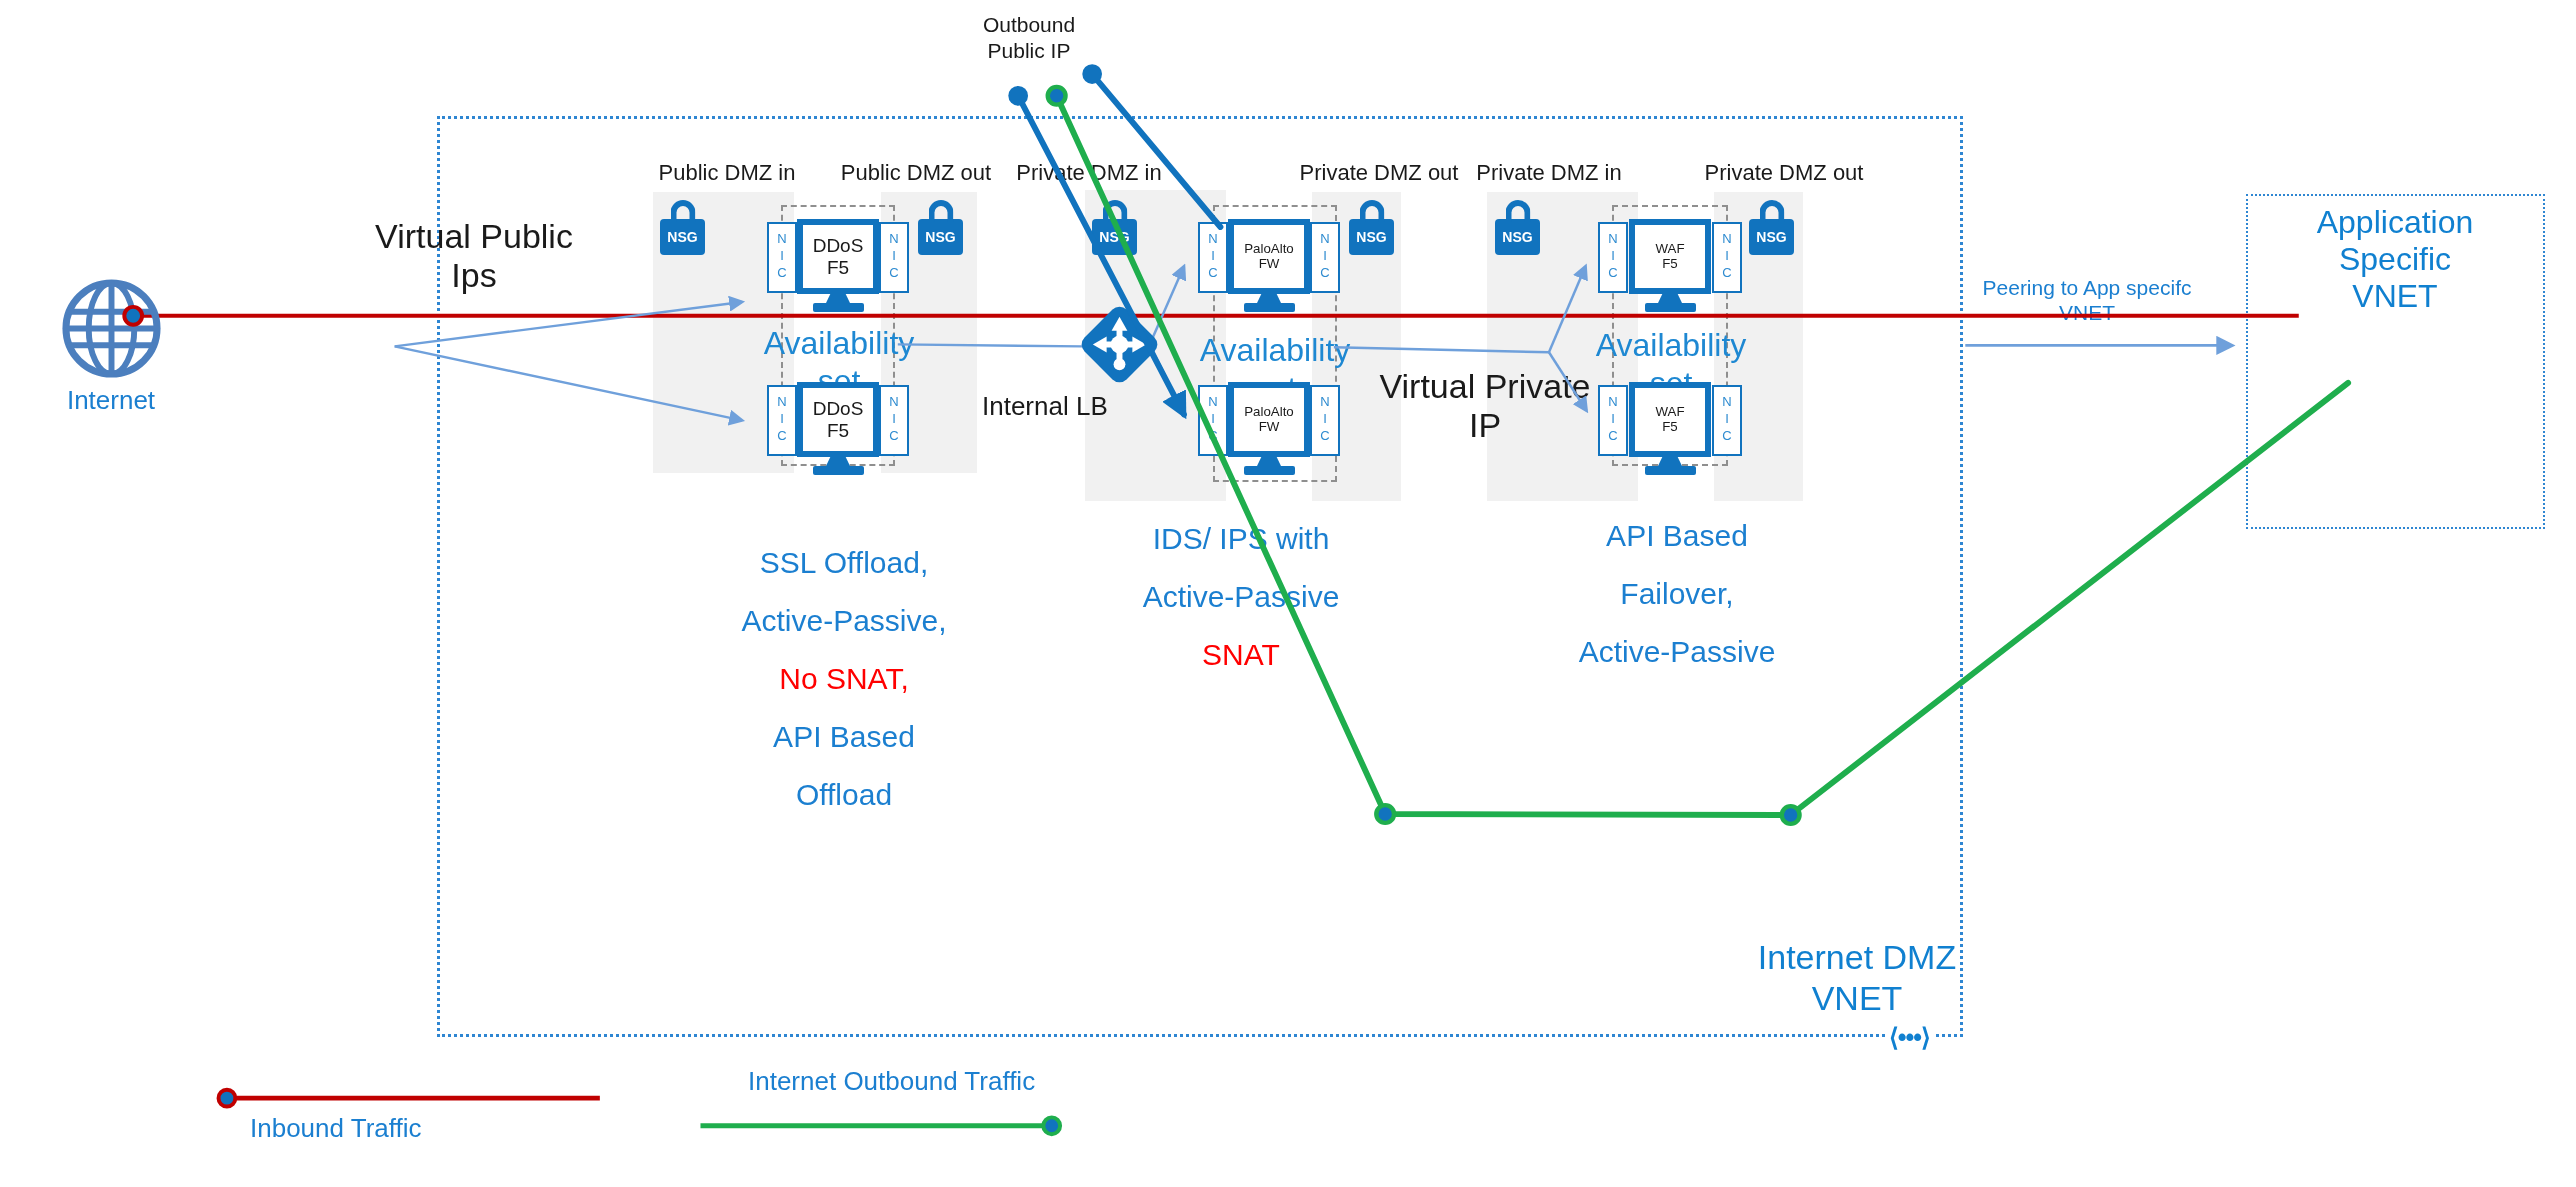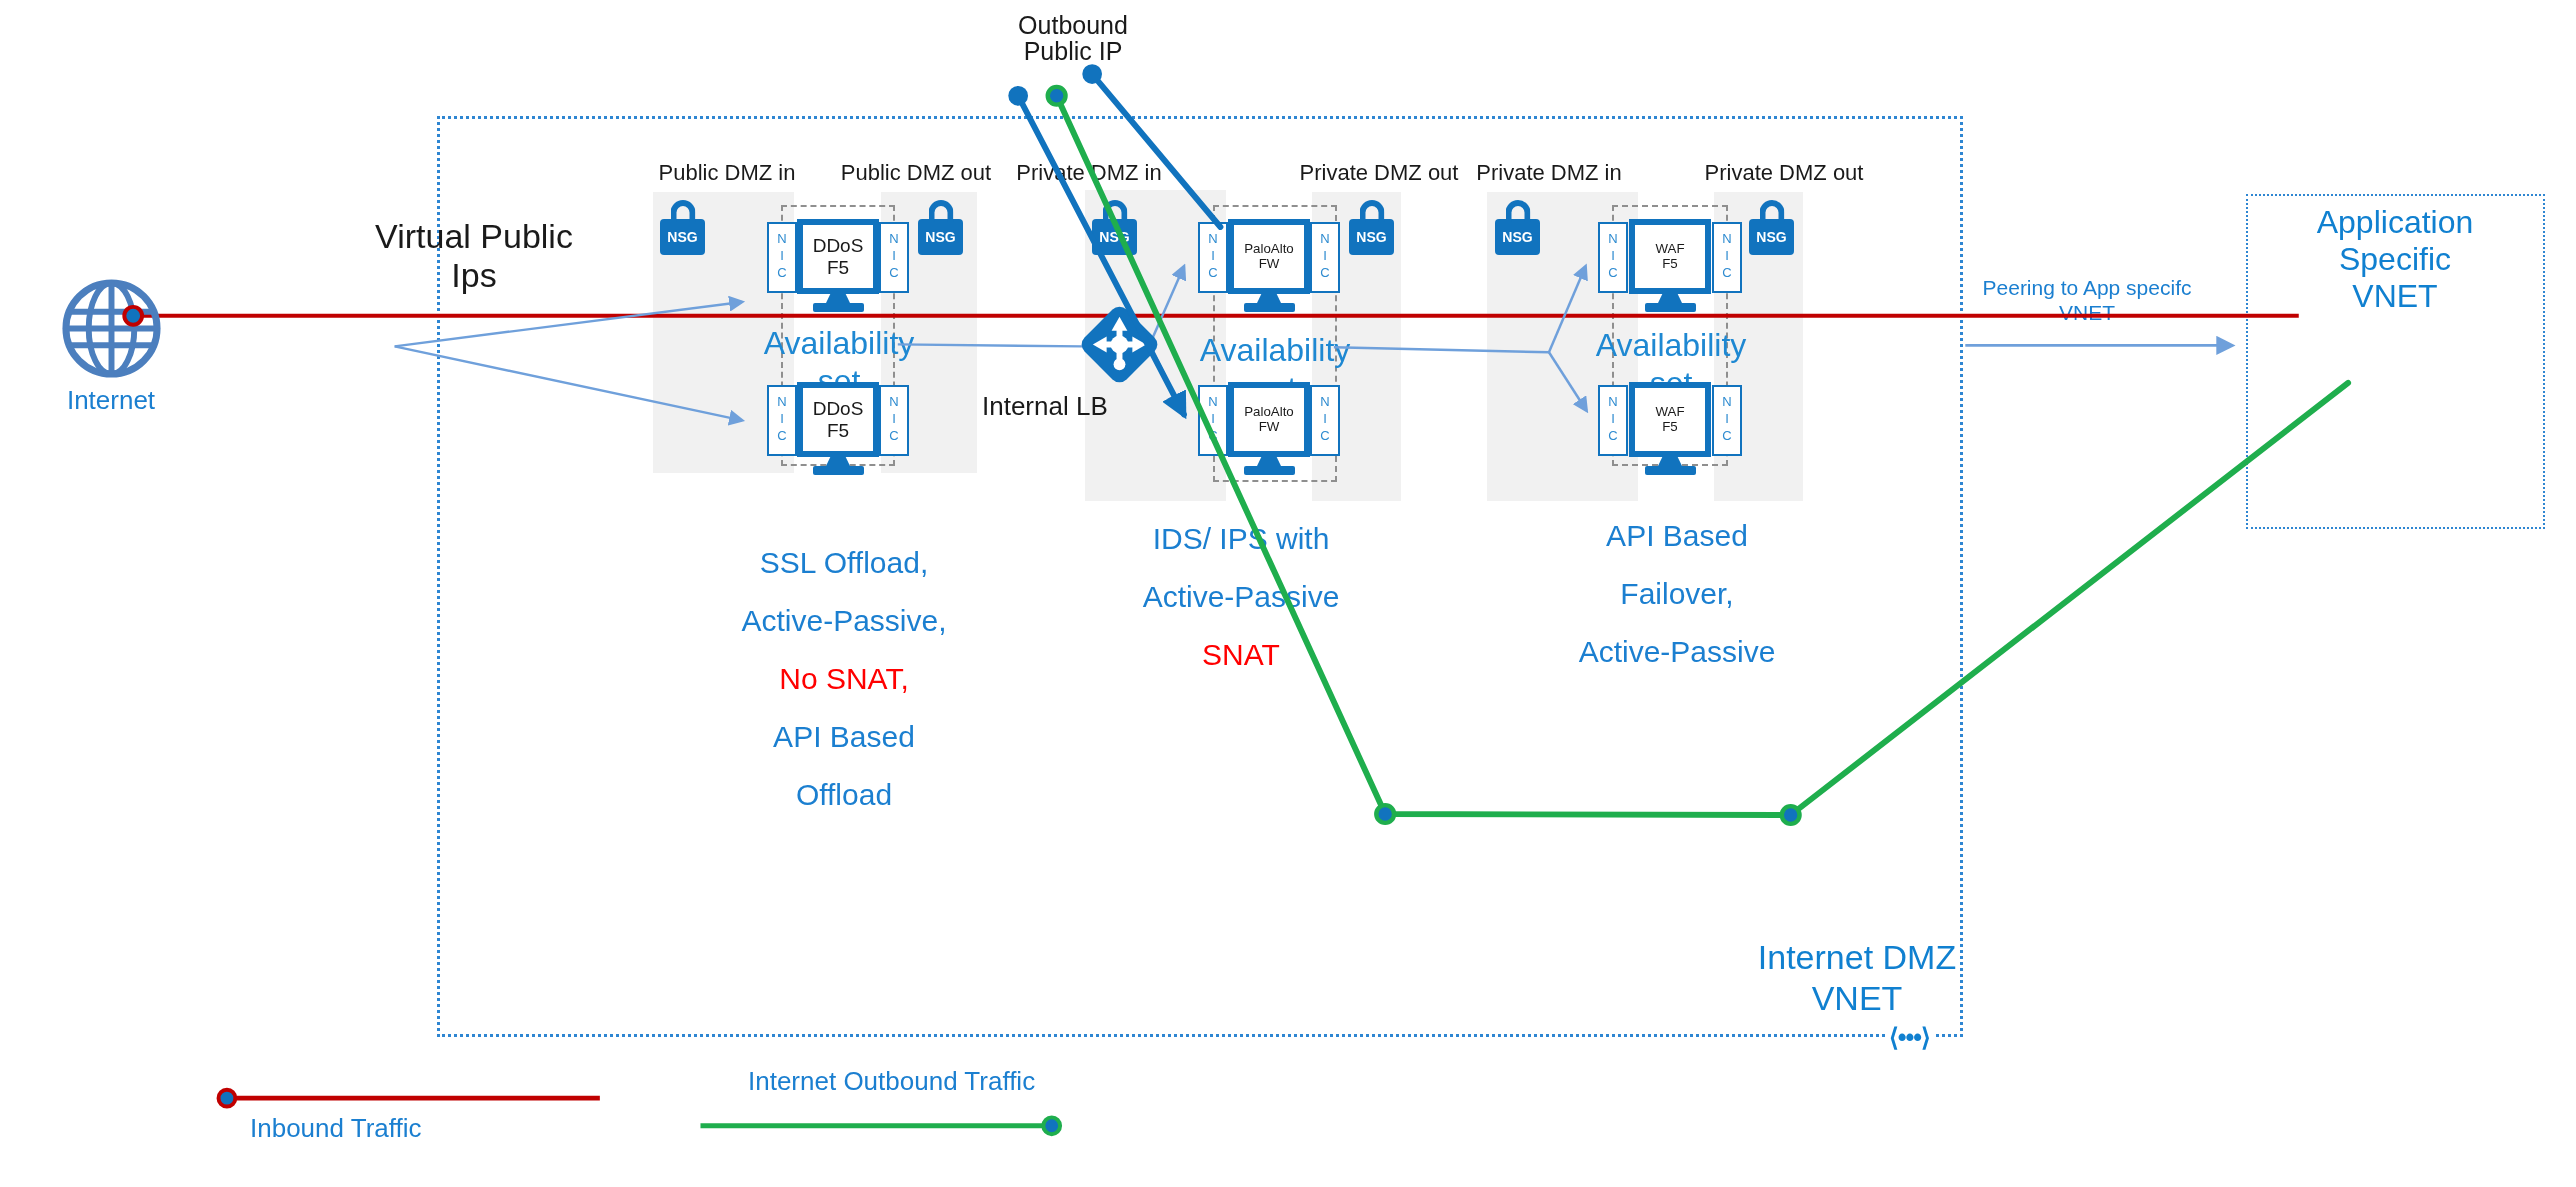--- a/index.html
+++ b/index.html
@@ -59,22 +59,24 @@
 
   <div class="txt subnet-label center" style="left:727px;top:160px;">Public DMZ in</div>
   <div class="txt subnet-label center" style="left:916px;top:160px;">Public DMZ out</div>
   <div class="txt subnet-label center" style="left:1089px;top:160px;">Private DMZ in</div>
   <div class="txt subnet-label center" style="left:1379px;top:160px;">Private DMZ out</div>
   <div class="txt subnet-label center" style="left:1549px;top:160px;">Private DMZ in</div>
   <div class="txt subnet-label center" style="left:1784px;top:160px;">Private DMZ out</div>
 
   <div class="txt black-big center" style="left:474px;top:217px;">Virtual Public
 Ips</div>
+  <div class="txt black-big center" style="left:1485px;top:367px;">Virtual Private
+IP</div>
   <div class="txt" style="left:982px;top:391px;font-size:26px;">Internal LB</div>
-  <div class="txt center" style="left:1029px;top:12px;font-size:25px;line-height:26px;margin-left:44px;">Outbound
+  <div class="txt center" style="left:1029px;top:12px;font-size:21px;line-height:26px;">Outbound
 Public IP</div>
   <div class="txt center blue" style="left:111px;top:385px;font-size:26px;text-align:right;">Internet</div>
   <div class="txt center title-blue" style="left:1820px;top:937px;font-size:34px;line-height:41px;margin-left:37px;">Internet DMZ
 VNET</div>
   <div class="txt center title-blue" style="left:2395px;top:204px;font-size:32px;line-height:37px;">Application
 Specific
 VNET</div>
   <div class="txt center blue" style="left:2087px;top:275px;font-size:21px;line-height:25px;">Peering to App specifc
 VNET</div>
 

